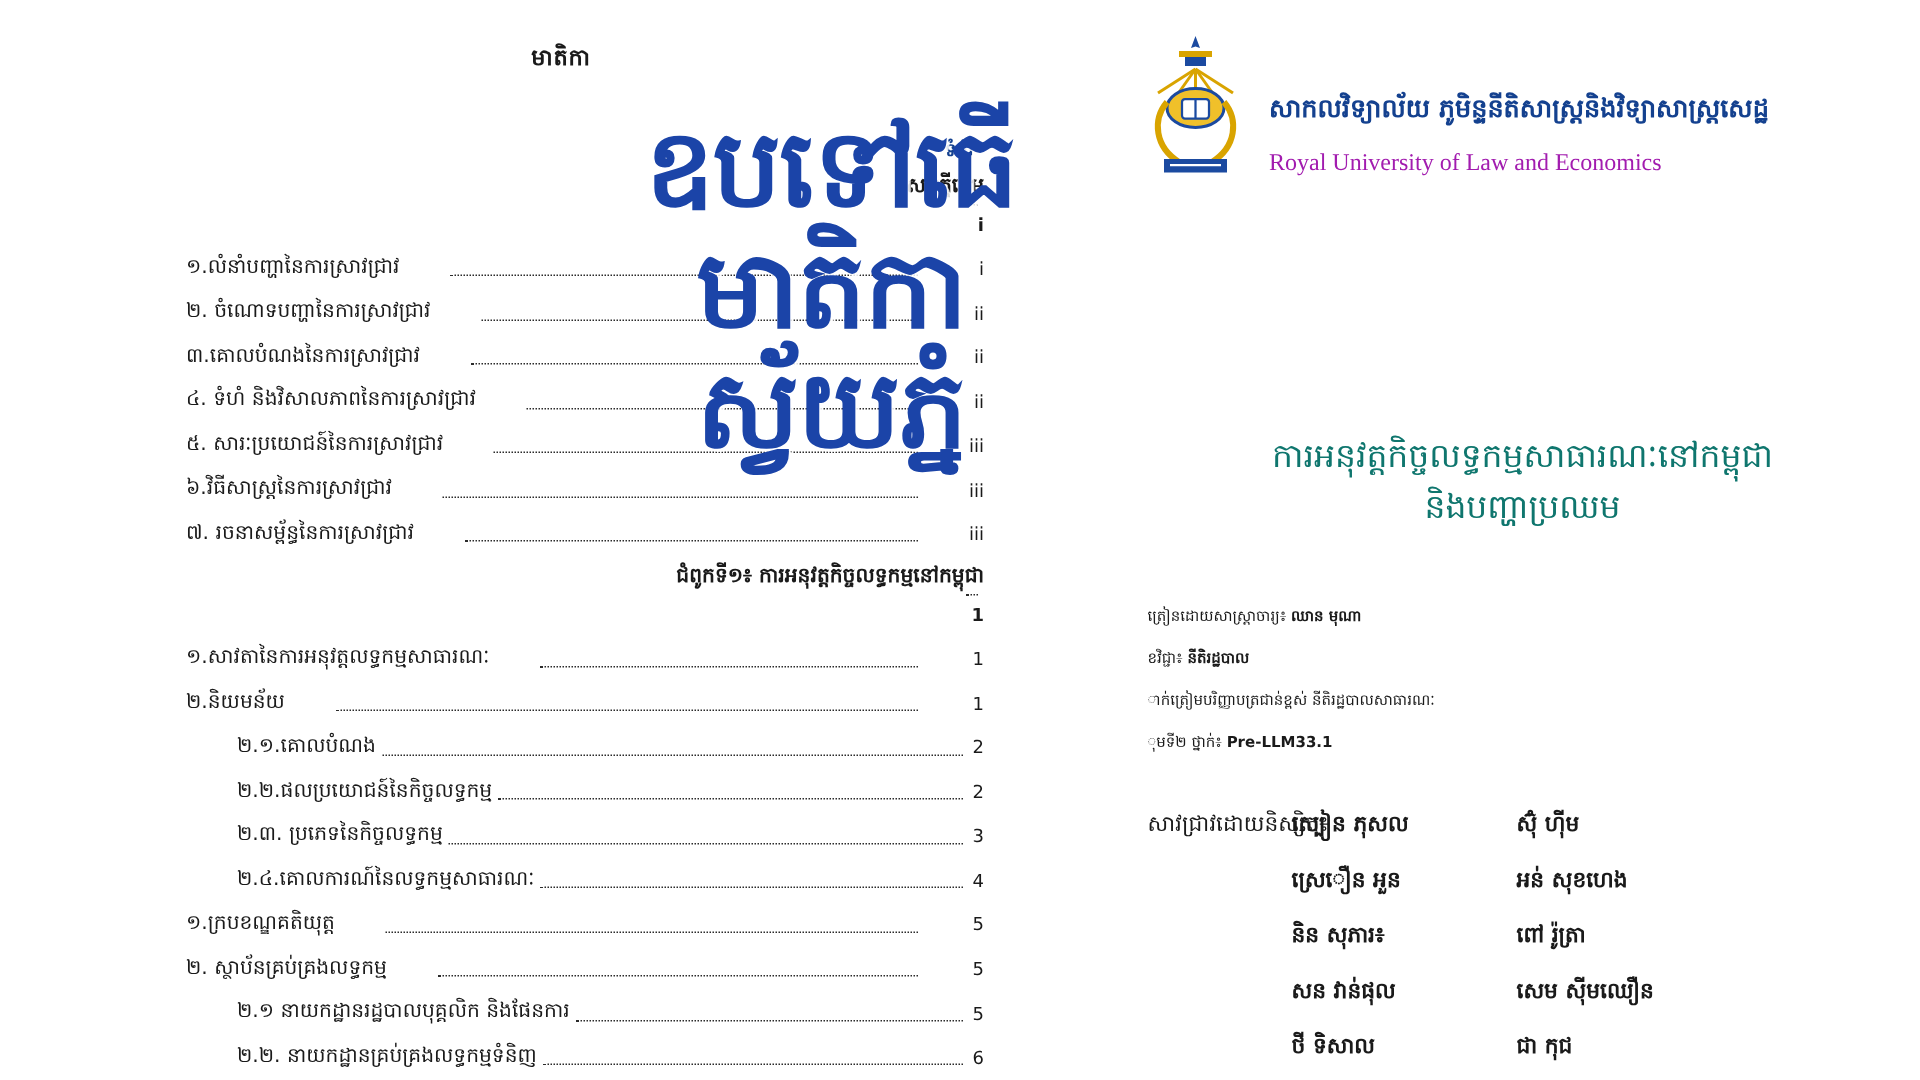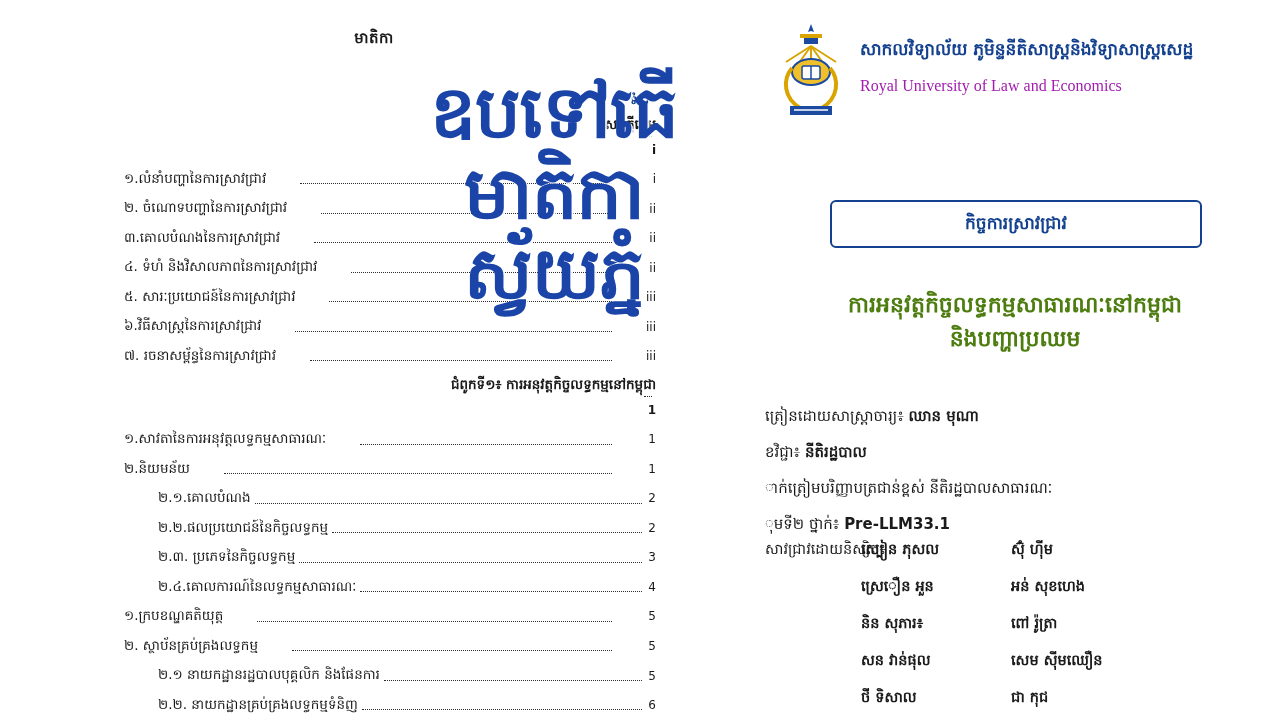--- a/index.html
+++ b/index.html
@@ -108,25 +108,25 @@
     position: absolute;
     left: 740px;
     top: 0;
     width: 540px;
     height: 720px;
     background: #ffffff;
     overflow: hidden;
   }
   .cover-head {
     position: absolute;
-    left: 34px;
+    left: 20px;
     top: 22px;
     right: 0;
     display: flex;
-    align-items: flex-start;
+    align-items: flex-end;
   }
   .emblem {
     width: 74px;
     height: 96px;
     flex: 0 0 auto;
     position: relative;
   }
   .uni-names {
     margin-left: 12px;
     padding-top: 16px;
@@ -161,31 +161,31 @@
     font-size: 17px;
     font-weight: bold;
     color: #14418f;
   }
   .cover-title {
     position: absolute;
     left: 20px;
     right: 10px;
     top: 288px;
     text-align: center;
-    color: #4d7c0f;
+    color: #0f766e;
     font-size: 22px;
-    font-weight: bold;
+    font-weight: normal;
     line-height: 1.55;
   }
   .meta {
     position: absolute;
     left: 25px;
     right: 14px;
     top: 404px;
-    font-size: 15px;
+    font-size: 10px;
     color: #1a1a1a;
     line-height: 1.6;
   }
   .meta .line {
     margin-bottom: 12px;
     white-space: nowrap;
   }
   .meta .bold { font-weight: bold; }
   .members {
     position: absolute;
@@ -358,23 +358,20 @@
           <path d="M16 84 h42 v9 h-42 z" fill="#1b4aa0"></path>
           <path d="M20 88 h34" stroke="#ffffff" stroke-width="1.5"></path>
         </svg>
       </div>
       <div class="uni-names">
         <div class="uni-kh">សាកលវិទ្យាល័យ ភូមិន្ទនីតិសាស្ត្រនិងវិទ្យាសាស្ត្រសេដ្ឋ</div>
         <div class="uni-en">Royal University of Law and Economics</div>
       </div>
     </div>
 
-    <div class="topic-box">
-      <span>កិច្ចការស្រាវជ្រាវ</span>
-    </div>
 
     <div class="cover-title">
       <div>ការអនុវត្តកិច្ចលទ្ធកម្មសាធារណៈនៅកម្ពុជា</div>
       <div>និងបញ្ហាប្រឈម</div>
     </div>
 
     <div class="meta">
       <div class="line">
         <span>ត្រៀនដោយសាស្ត្រាចារ្យ៖ </span><span class="bold">ឈាន មុណា</span>
       </div>

